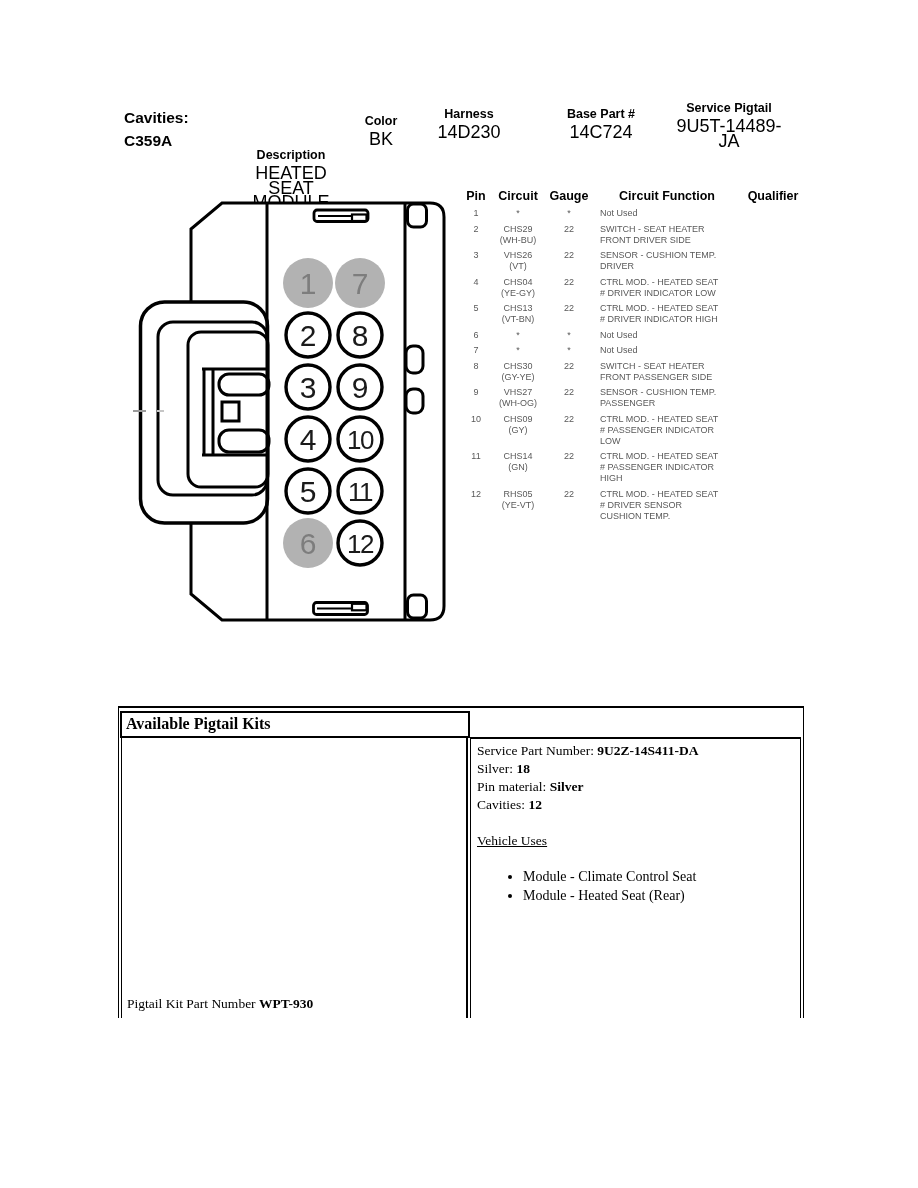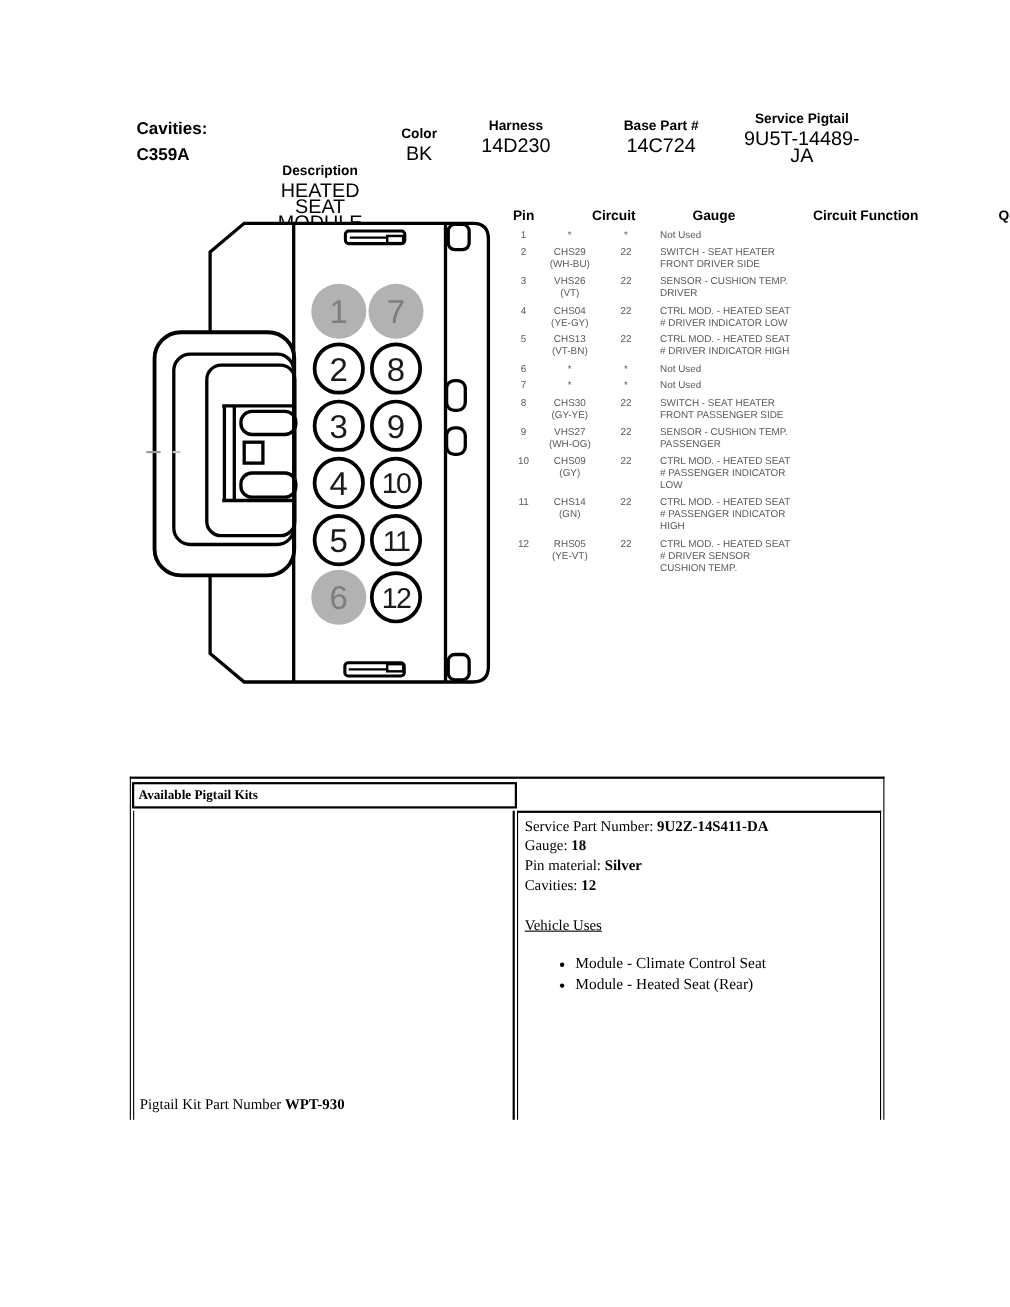--- a/index.html
+++ b/index.html
@@ -17,32 +17,32 @@
   .f-harness{left:419px;top:107px;width:100px;}
   .f-base{left:549px;top:107px;width:104px;}
   .f-service{left:676px;top:101px;width:106px;}
 
   
   .diagram{position:absolute;left:0;top:0;}
 
   
   .pin-table{position:absolute;left:462px;top:189px;width:348px;}
   .pt-grid{display:grid;grid-template-columns:28px 56px 46px 150px 62px;}
-  .pt-header{margin-bottom:5px;gap:40px;}
+  .pt-header{margin-bottom:5px;}
   .pt-header .cell{font-weight:bold;font-size:12.5px;text-align:center;white-space:nowrap;}
   .pt-row{margin-bottom:4.5px;color:#595959;font-size:9px;line-height:11px;}
   .c-pin,.c-circuit,.c-gauge,.c-qual{text-align:center;}
   .c-func{text-align:left;padding-left:8px;}
 
   
   .kits{position:absolute;left:118px;top:706px;width:686px;height:312px;
         border-top:2px solid #000;border-left:1px solid #000;border-right:1px solid #000;
         box-sizing:border-box;}
   .kits-title-box{position:absolute;left:1px;top:3px;width:338px;border:2px solid #000;
-        font-family:"Liberation Serif",serif;font-weight:bold;font-size:12px;
+        font-family:"Liberation Serif",serif;font-weight:bold;font-size:16px;
         padding:2px 4px 3px 4px;background:#fff;}
   .kits-body{position:absolute;left:0;right:0;top:29px;bottom:0;display:flex;}
   .kits-left{width:344px;margin-left:2px;border-left:1px solid #000;border-right:2px solid #000;
         position:relative;}
   .kits-gap{width:2px;}
   .kits-right{flex:1;margin-right:2px;border-left:1px solid #000;border-top:2px solid #000;
         border-right:1px solid #000;padding:3px 6px;
         font-family:"Liberation Serif",serif;font-size:13.5px;line-height:18px;}
   .kit-line b{font-weight:bold;}
   .kits-spacer{height:18px;}
@@ -326,21 +326,21 @@
     <div class="kits-body">
       <div class="kits-left">
         <div class="kit-part-number">
           <span>Pigtail Kit Part Number </span><b>WPT-930</b>
         </div>
       </div>
       <div class="kits-gap"></div>
       <div class="kits-right">
         <div id="kit-details">
             <div class="kit-line"><span>Service Part Number: </span><b>9U2Z-14S411-DA</b></div>
-            <div class="kit-line"><span>Gauge: </span><b>18</b></div>
+            <div class="kit-line"><span>Silver: </span><b>18</b></div>
             <div class="kit-line"><span>Pin material: </span><b>Silver</b></div>
             <div class="kit-line"><span>Cavities: </span><b>12</b></div>
           </div>
         <div class="kits-spacer"></div>
         <div class="uses-title">Vehicle Uses</div>
         <ul class="uses-list" id="uses-list">
             <li>Module - Climate Control Seat</li>
             <li>Module - Heated Seat (Rear)</li>
           </ul>
       </div>

